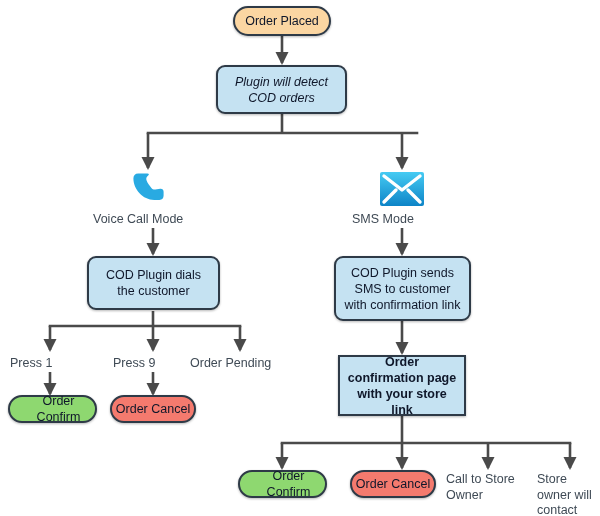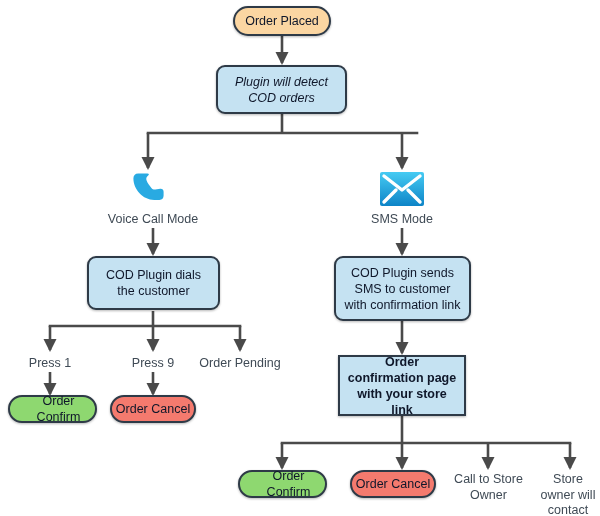--- a/index.html
+++ b/index.html
@@ -43,21 +43,21 @@
   .node.sharp { border-radius: 0px; font-weight: bold; }
 
   .fill-orange { background: #fbd6a2; }
   .fill-blue   { background: #c5e2f2; }
   .fill-green  { background: #8ed870; padding-left: 12px; }
   .fill-red    { background: #f47a6e; }
 
   
   .caption {
     position: absolute;
-    text-align: center;
+    text-align: left;
     color: #3f4a55;
     font-size: 12.5px;
     line-height: 15.5px;
     z-index: 3;
   }
 </style>
 </head>
 <body>
 
 <svg id="flow-canvas" viewBox="0 0 600 516" xmlns="http://www.w3.org/2000/svg">

